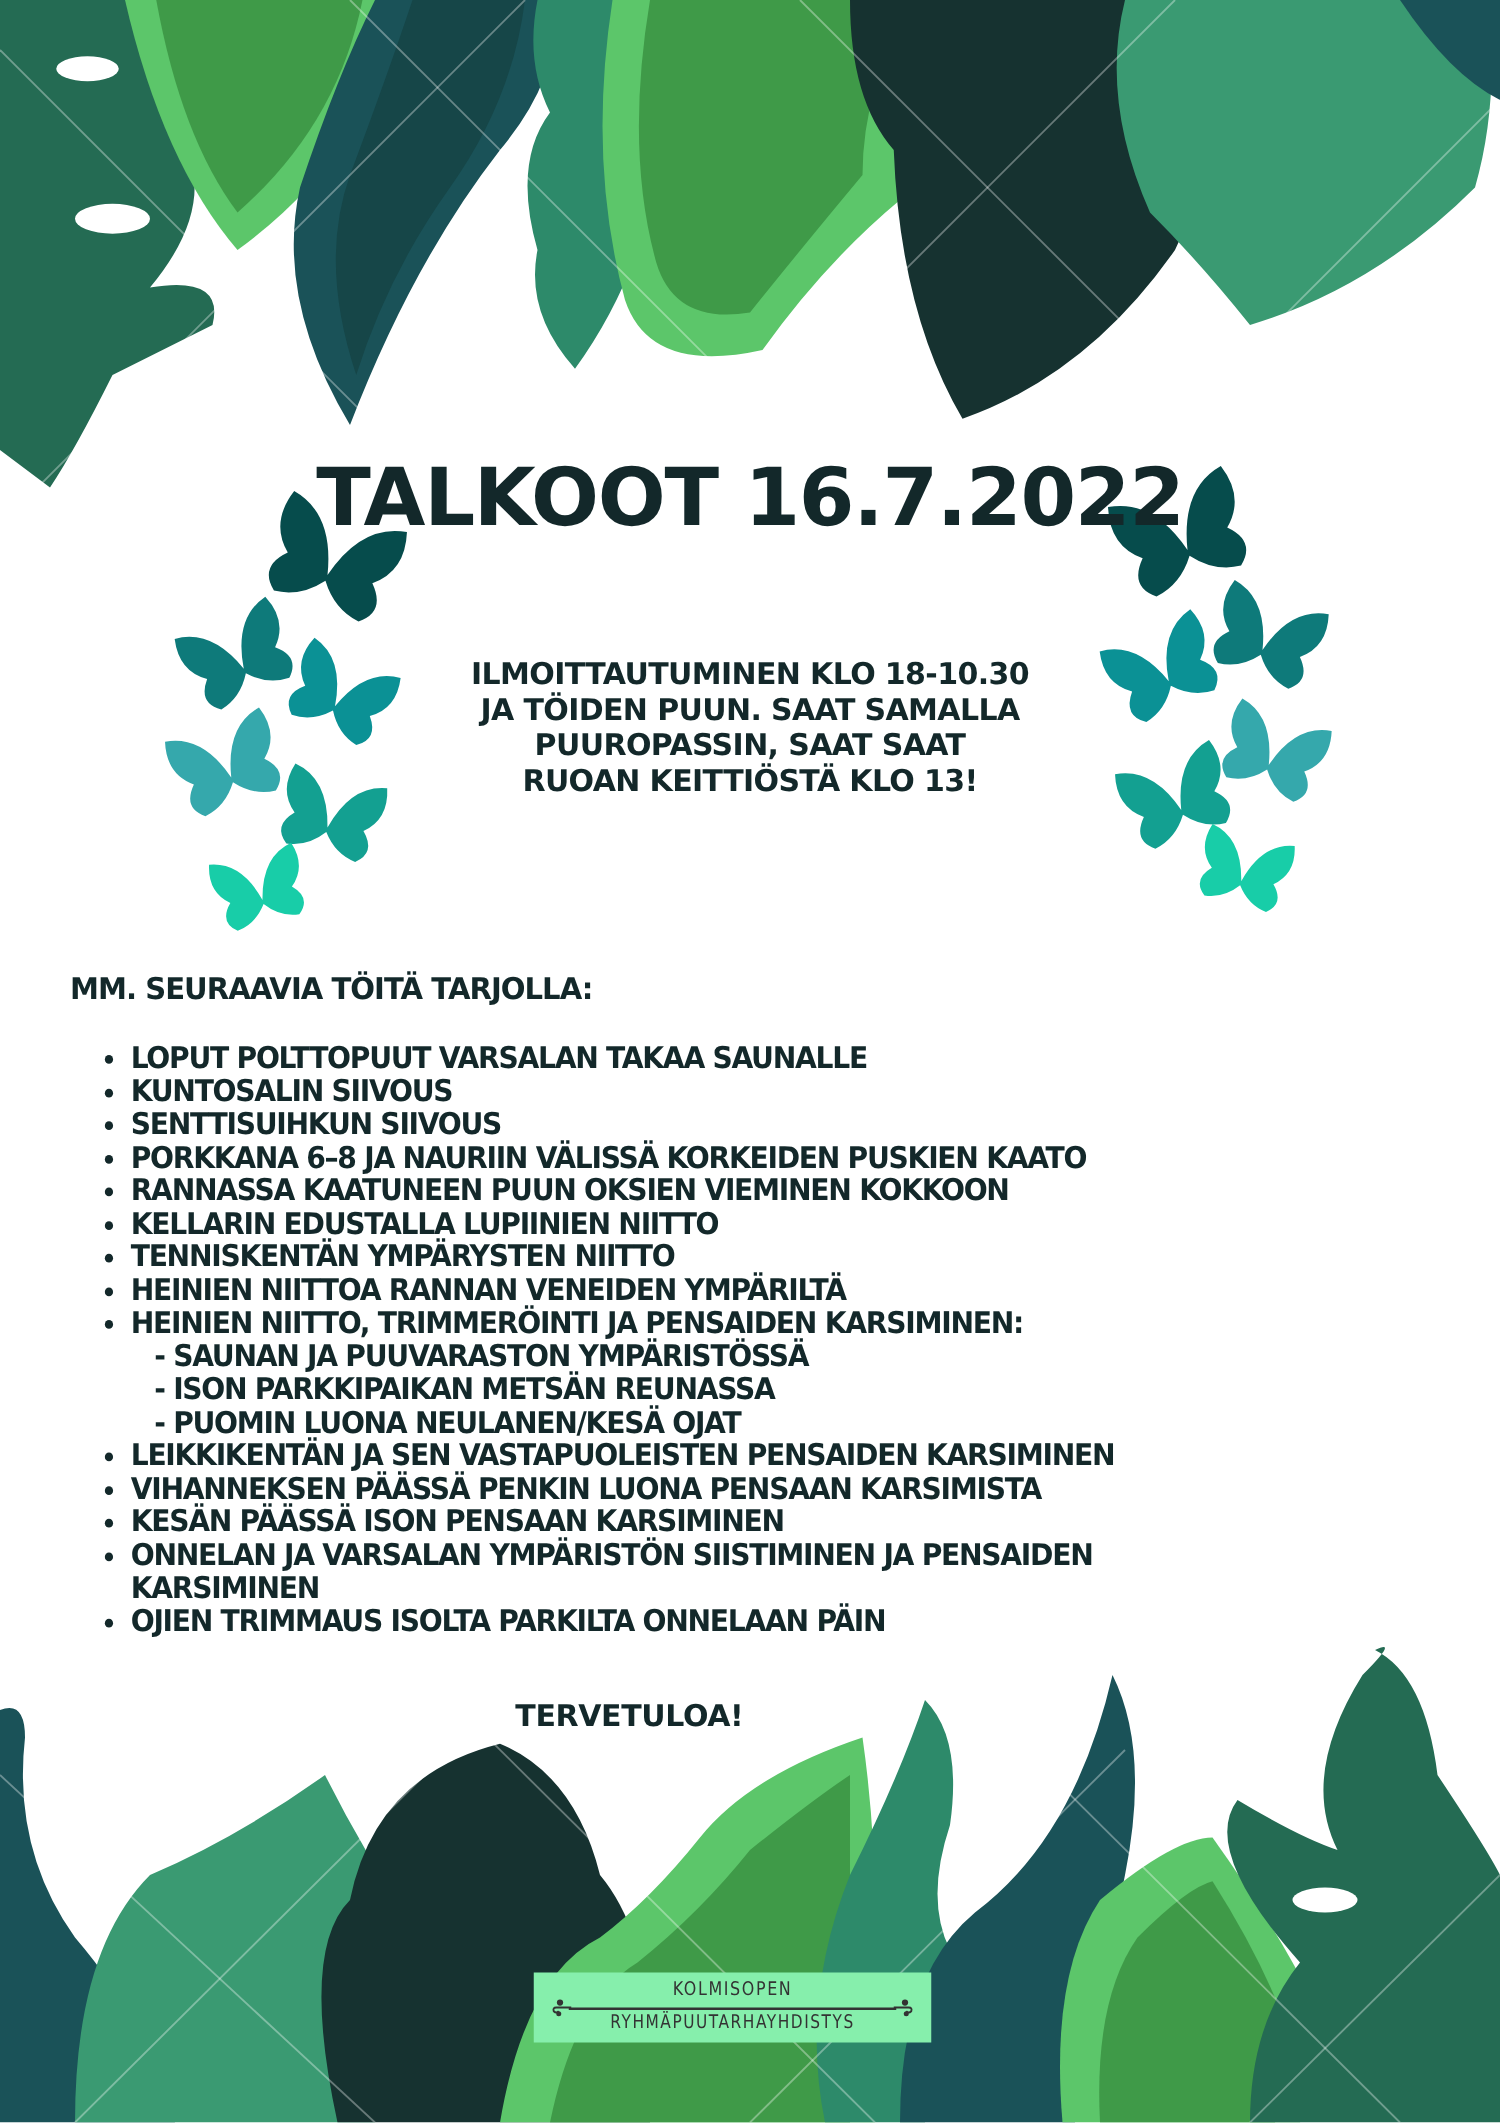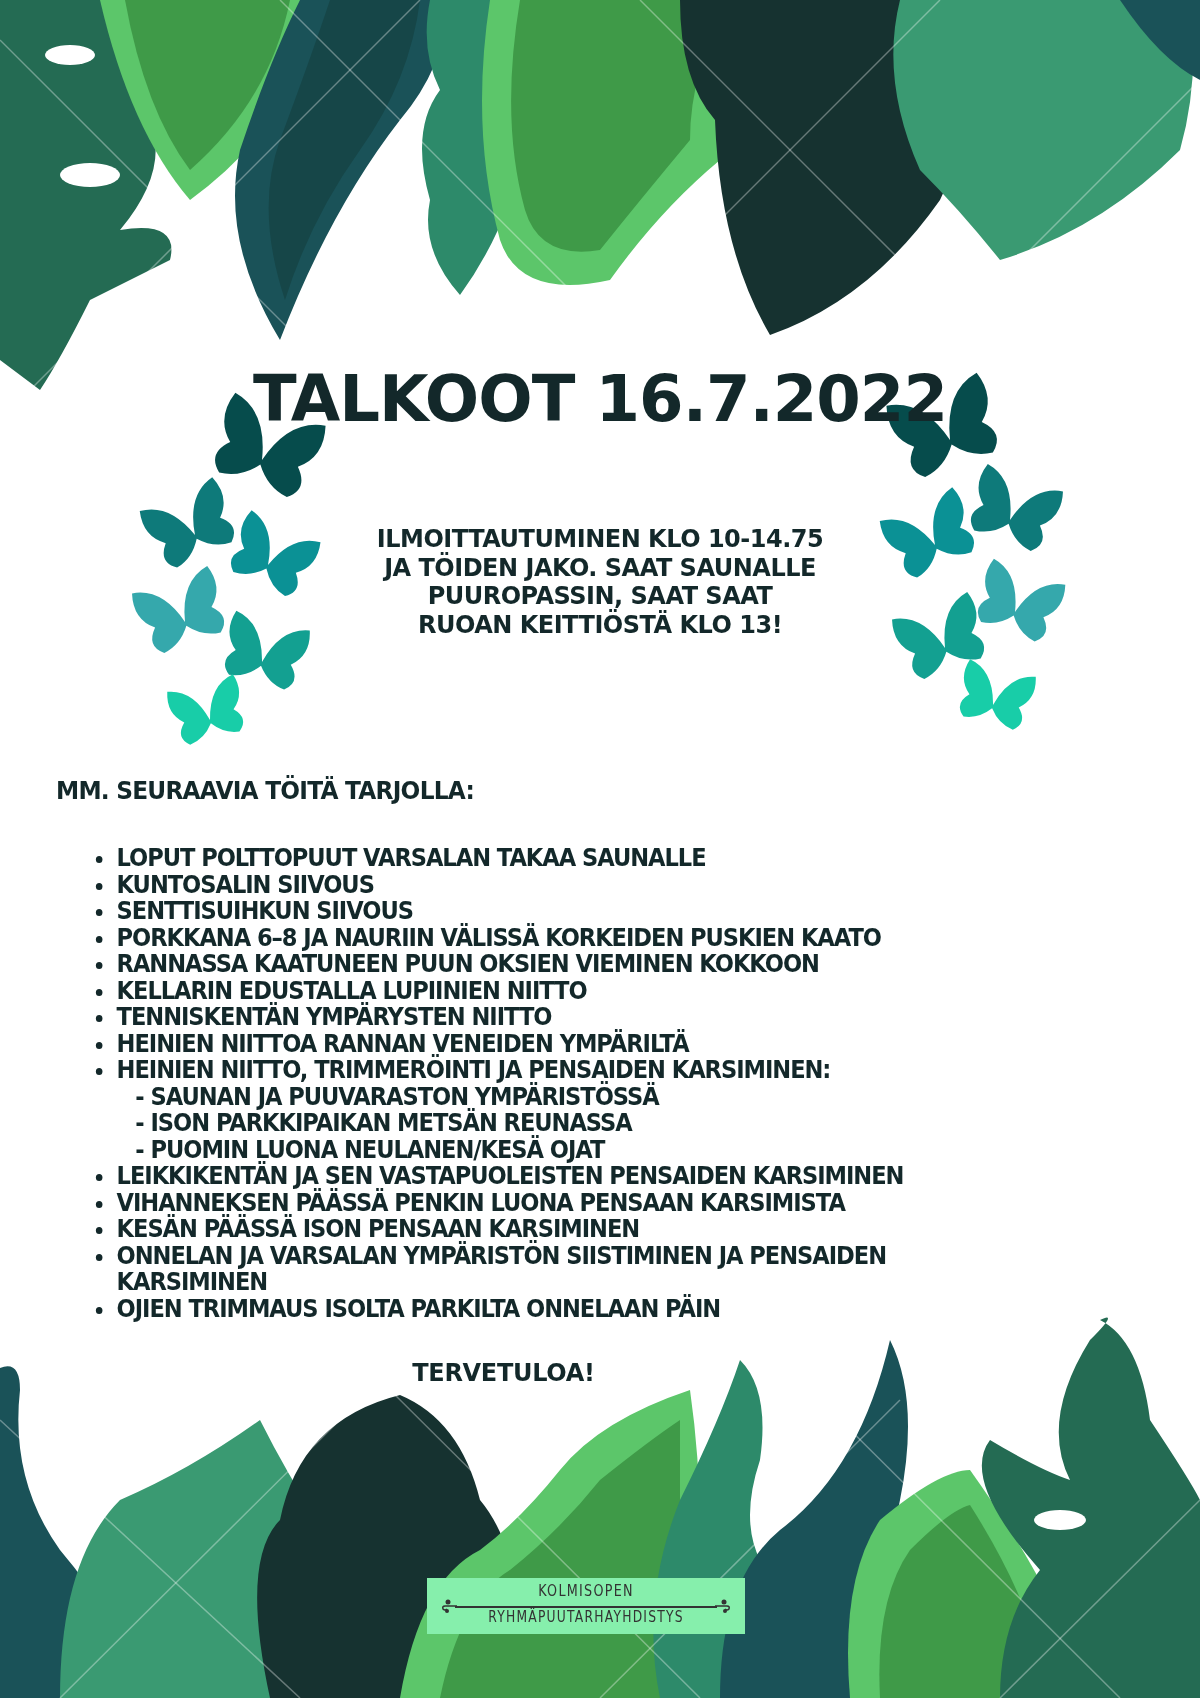--- a/index.html
+++ b/index.html
@@ -4,21 +4,21 @@
 <style>
   html, body { margin:0; padding:0; }
   body { width:1200px; height:1698px; position:relative; overflow:hidden; background:#ffffff;
          font-family:"DejaVu Sans", "Liberation Sans", sans-serif; color:#13282a; }
   .layer { position:absolute; left:0; top:0; width:1200px; height:1698px; pointer-events:none; }
   .txt { position:absolute; font-weight:bold; color:#13282a; white-space:nowrap; }
   #title { left:0; width:1200px; top:366px; text-align:center; font-size:64px; letter-spacing:-1px; line-height:66px; }
   #intro { left:300px; width:600px; top:525px; text-align:center; font-size:24px; line-height:28.5px; letter-spacing:-0.5px; }
   #intro div { white-space:nowrap; }
   #heading { left:56px; top:776px; font-size:24px; line-height:30px; letter-spacing:-0.8px; transform:scaleX(0.97); transform-origin:left; }
-  #tasks { position:absolute; left:78px; top:829px; margin:16px; padding:0; list-style:none; }
+  #tasks { position:absolute; left:78px; top:829px; margin:4px; padding:0; list-style:none; }
   #tasks li { font-weight:bold; font-size:24px; line-height:26.5px; letter-spacing:-1.1px; white-space:nowrap;
               transform:scaleX(0.94); transform-origin:left; position:relative; padding-left:24px; }
   #tasks li.bullet::before { content:""; position:absolute; left:2px; top:11px; width:7px; height:7px; border-radius:50%; background:#13282a; }
   #tasks li.sub { padding-left:44px; }
   #tasks li.cont { padding-left:24px; }
   #welcome { left:0; width:1007px; top:1358px; text-align:center; font-size:24px; line-height:30px; letter-spacing:-0.3px; }
   #badge { position:absolute; left:427px; top:1578px; width:318px; height:56px; background:#86efac; }
   #badge .l1 { position:absolute; left:0; width:318px; top:4px; text-align:center;
                font-family:"DejaVu Sans", sans-serif; font-weight:normal; font-size:15px; letter-spacing:1.5px; color:#333; transform:scaleX(0.85); }
   #badge .l2 { position:absolute; left:0; width:318px; top:30px; text-align:center;
@@ -110,22 +110,22 @@
   <use href="#bfly" transform="translate(1010,520) rotate(20) scale(1.0)" fill="#0e7a7a"></use>
   <use href="#bfly" transform="translate(935,545) rotate(-25) scale(1.0)" fill="#0b9195"></use>
   <use href="#bfly" transform="translate(1015,612) rotate(20) scale(0.95)" fill="#35a8ac"></use>
   <use href="#bfly" transform="translate(945,648) rotate(-20) scale(1.0)" fill="#13a091"></use>
   <use href="#bfly" transform="translate(993,705) rotate(15) scale(0.85)" fill="#18cda8"></use>
 </svg>
 
 <div class="txt" id="title">TALKOOT 16.7.2022</div>
 
 <div class="txt" id="intro">
-  <div>ILMOITTAUTUMINEN KLO 10-14.75</div>
-  <div>JA TÖIDEN JAKO.  SAAT SAUNALLE</div>
+  <div>ILMOITTAUTUMINEN KLO 18-10.30</div>
+  <div>JA TÖIDEN PUUN.  SAAT SAMALLA</div>
   <div>PUUROPASSIN,  SAAT SAAT</div>
   <div>RUOAN KEITTIÖSTÄ KLO 13!</div>
 </div>
 
 <div class="txt" id="heading">MM. SEURAAVIA TÖITÄ TARJOLLA:</div>
 
 <ul id="tasks">
   <li class="bullet">LOPUT POLTTOPUUT VARSALAN TAKAA SAUNALLE</li>
   <li class="bullet">KUNTOSALIN SIIVOUS</li>
   <li class="bullet">SENTTISUIHKUN SIIVOUS</li>

